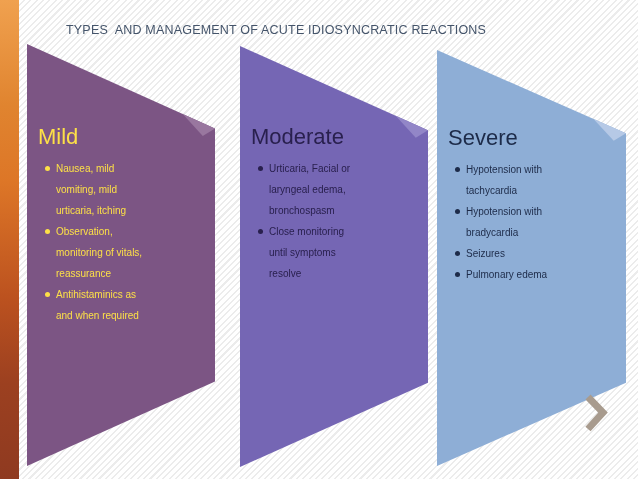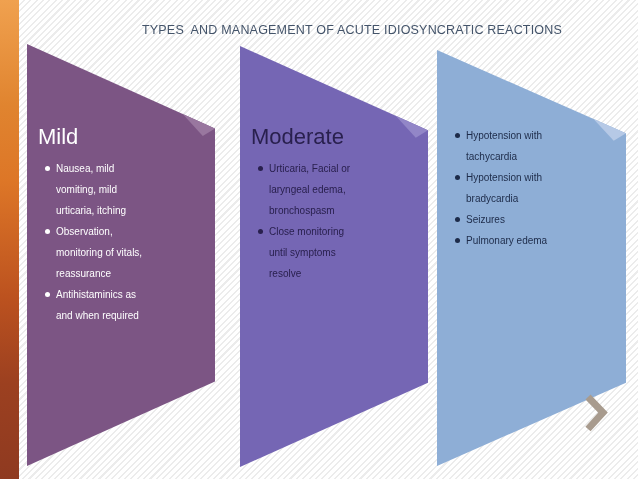--- a/index.html
+++ b/index.html
@@ -15,21 +15,21 @@
   }
   
   .left-bar{
     position:absolute;left:0;top:0;width:19px;height:479px;
     background:linear-gradient(180deg,
       #f0a14f 0%, #e0842f 22%, #dd7627 38%,
       #bc521f 62%, #9c4020 80%, #8f3a20 100%);
   }
   .title{
     position:absolute;top:22px;left:66px;right:0;
-    text-align:center;
+    text-align:left;
     font-size:12.5px;line-height:17px;
     letter-spacing:0.2px;
     white-space:pre-wrap;
   }
   
   .panel{
     position:absolute;
     clip-path:polygon(0 0, 100% 20%, 100% 80%, 0 100%);
   }
   .panel .fold{
@@ -74,21 +74,21 @@
 <body>
 
 <div id="slide">
 
   <div class="left-bar"></div>
 
   <div class="title" style="color: rgb(68, 84, 106);">TYPES  AND MANAGEMENT OF ACUTE IDIOSYNCRATIC REACTIONS</div>
 
   <div class="panel" id="panel-mild" style="background: rgb(124, 85, 132);">
     <div class="fold" style="background: rgb(153, 119, 159);"></div>
-    <div class="content" style="color: #ffffff;">
+    <div class="content" style="color: #fde047;">
       <div class="panel-heading">Mild</div>
       <ul class="bullet-list">
         <li class="bullet-item">Nausea, mild
 vomiting, mild
 urticaria, itching</li>
         <li class="bullet-item">Observation,
 monitoring of vitals,
 reassurance</li>
         <li class="bullet-item">Antihistaminics as
 and when required</li>
@@ -107,20 +107,21 @@
         <li class="bullet-item">Close monitoring
 until symptoms
 resolve</li>
       </ul>
     </div>
   </div>
 
   <div class="panel" id="panel-severe" style="background: rgb(142, 174, 214);">
     <div class="fold" style="background: rgb(182, 201, 230);"></div>
     <div class="content" style="color: rgb(29, 43, 73);">
+      <div class="panel-heading">Severe</div>
       <ul class="bullet-list">
         <li class="bullet-item">Hypotension with
 tachycardia</li>
         <li class="bullet-item">Hypotension with
 bradycardia</li>
         <li class="bullet-item">Seizures</li>
         <li class="bullet-item">Pulmonary edema</li>
       </ul>
     </div>
   </div>

